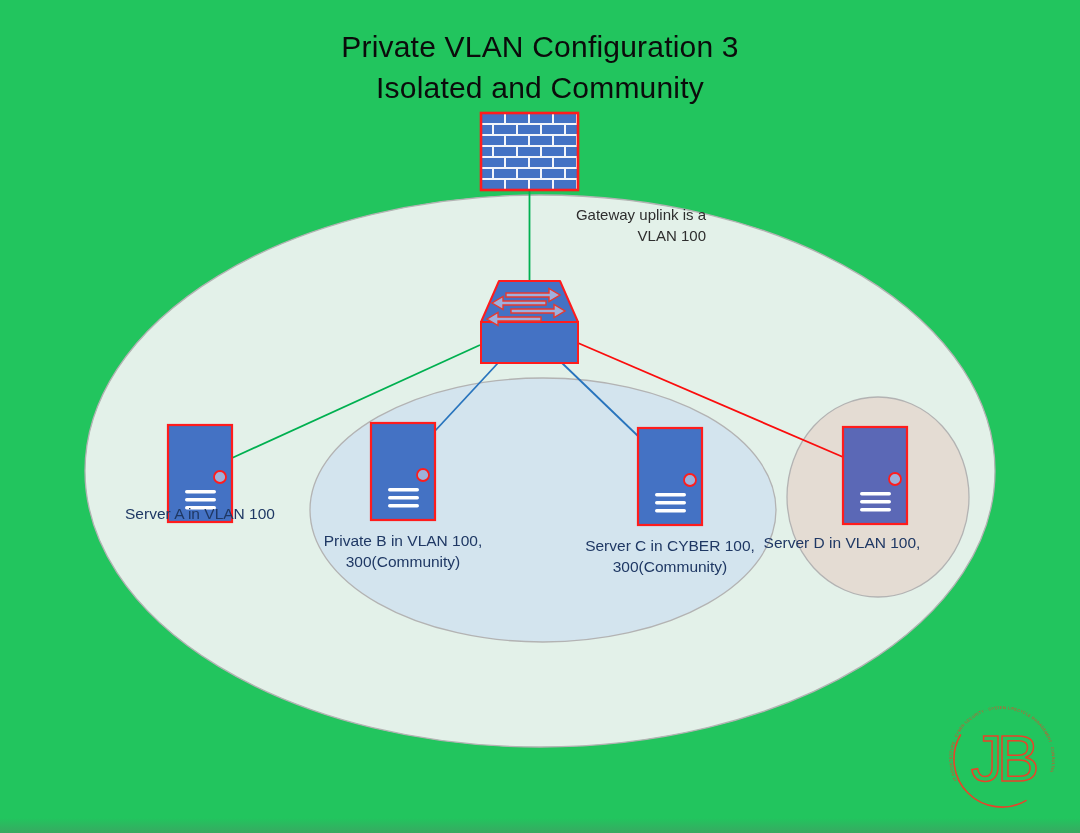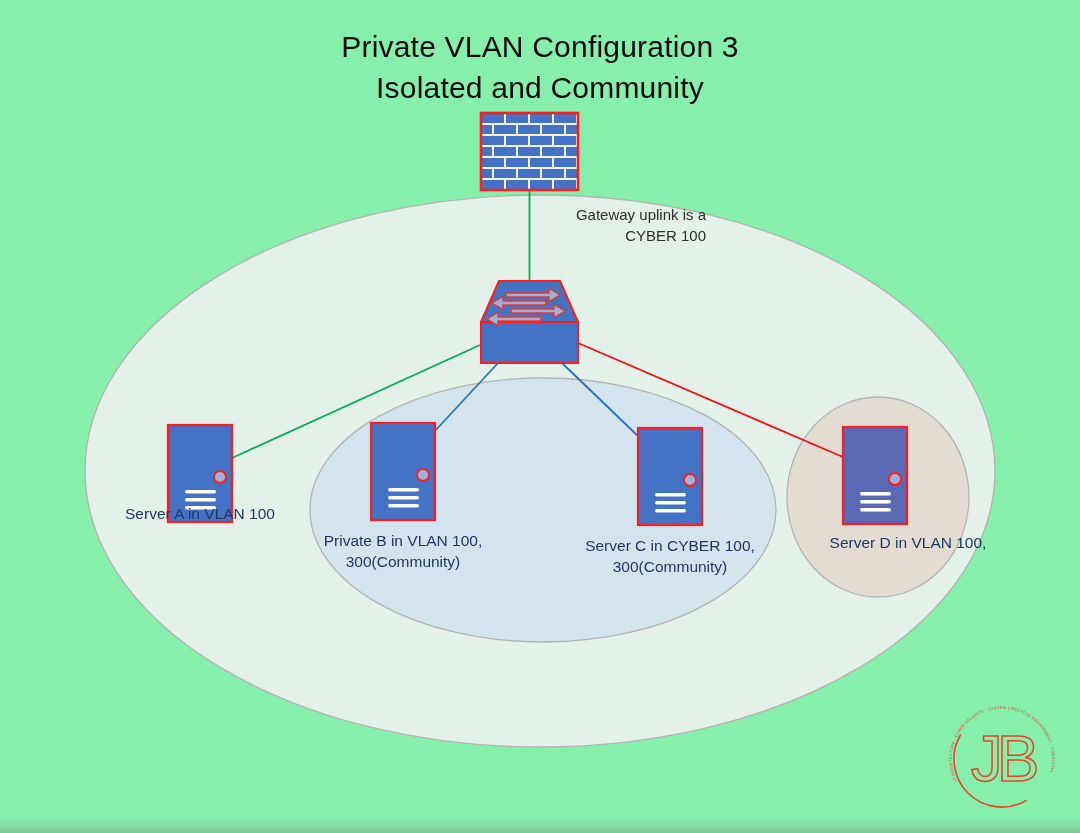--- a/index.html
+++ b/index.html
@@ -1,16 +1,16 @@
 <!DOCTYPE html>
 <html><head>
 <meta charset="utf-8">
 <style>
   html,body{margin:0;padding:0;background:#ffffff;}
-  .stage{position:relative;width:1080px;height:833px;background:#86efac;overflow:hidden;
+  .stage{position:relative;width:1080px;height:833px;background:#22c55e;overflow:hidden;
          font-family:"Liberation Sans",sans-serif;text-decoration:underline;}
   .abs{position:absolute;}
   .title{top:26px;left:0;width:1080px;text-align:center;z-index:2;
          font-size:30px;line-height:41px;color:#0b0b0b;letter-spacing:0.2px;}
   .title span{display:block;}
   .note{top:204px;left:530px;width:176px;z-index:2;text-align:right;
         font-size:15px;line-height:21px;color:#2e2e2e;}
   .note span{display:block;}
   .srv-label{z-index:2;width:224px;text-align:center;font-size:15.5px;line-height:21px;color:#1f3864;}
   .srv-label span{display:block;}
@@ -107,32 +107,32 @@
       <path d="M20.4,38 A48,48 0 0 0 86,103.6" fill="none" stroke="#e8432a" stroke-width="1.6" stroke-linecap="round"></path>
       <text font-size="3.9" letter-spacing="0.3" font-family="Liberation Sans, sans-serif" fill="#e8432a">
         <textPath href="#ringTextPath">IT ARCHITECTURE · CYBER SECURITY · SYSTEM LIFECYCLE MANAGEMENT · CONSULTING · OPERATIONS ·</textPath>
       </text>
       <text x="62" y="84" text-anchor="middle" font-size="64" letter-spacing="-6" font-family="Liberation Sans, sans-serif" fill="none" stroke-width="1.5" stroke="#e8432a">JB</text>
     </g>
   </svg>
 
   <div class="abs note">
     <span>Gateway uplink is a</span>
-    <span>CYBER 100</span>
+    <span>VLAN 100</span>
   </div>
 
   <div class="abs srv-label" style="left:88px;top:503px;">
     <span>Server A in VLAN 100</span>
   </div>
   <div class="abs srv-label" style="left:291px;top:530px;">
     <span>Private B in VLAN 100,</span>
     <span>300(Community)</span>
   </div>
   <div class="abs srv-label" style="left:558px;top:535px;">
     <span>Server C in CYBER 100,</span>
     <span>300(Community)</span>
   </div>
-  <div class="abs srv-label" style="left:796px;top:532px;">
+  <div class="abs srv-label" style="left:730px;top:532px;">
     <span>Server D in VLAN 100,</span>
   </div>
 
   <div class="abs bottom-shadow"></div>
 </div>
 
 </body></html>

